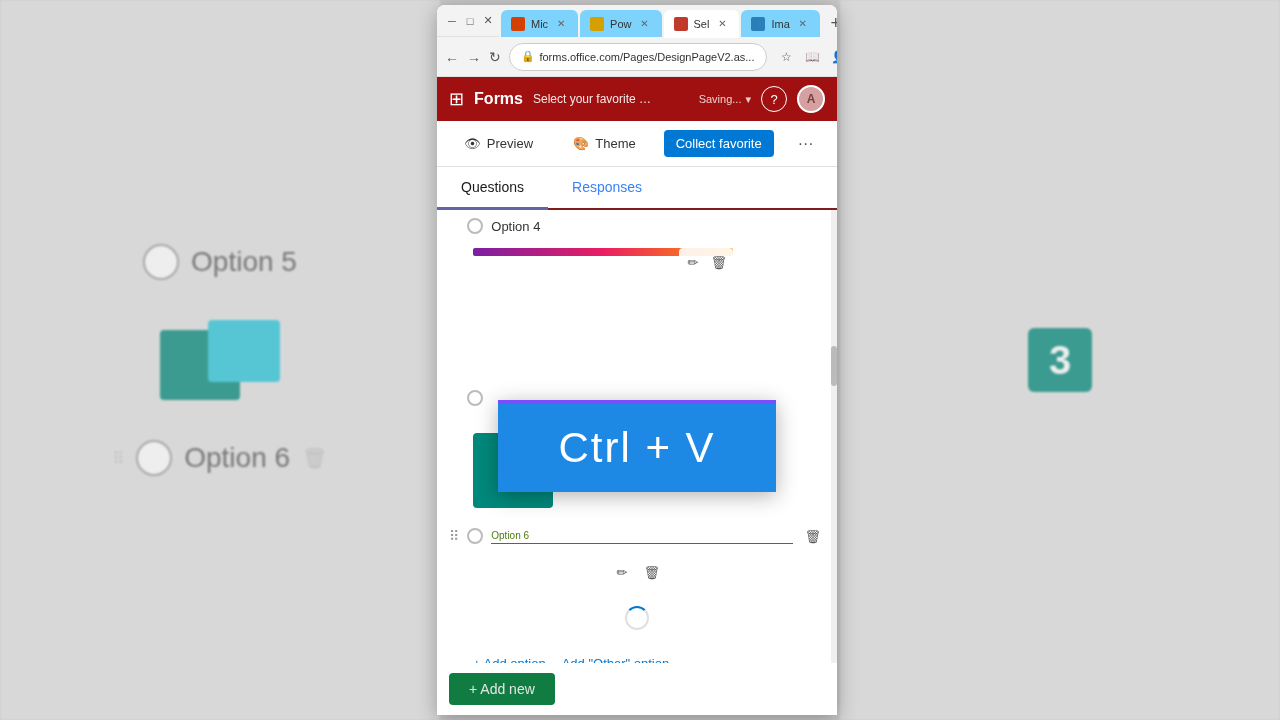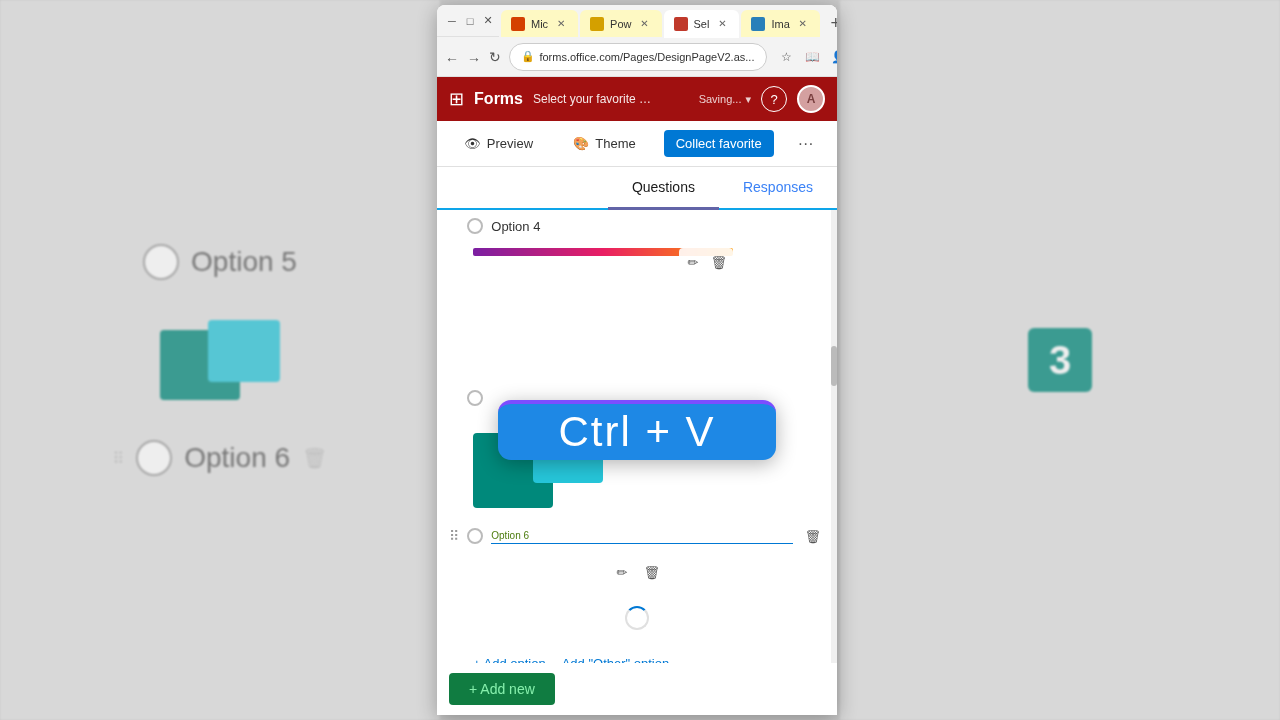--- a/index.html
+++ b/index.html
@@ -113,21 +113,21 @@
       height: 34px;
       display: flex;
       align-items: flex-end;
       padding: 0 4px;
       gap: 2px;
     }
 
     .tab {
       height: 28px;
       padding: 0 10px;
-      background: #fef9c3;
+      background: #7dd3fc;
       border-radius: 6px 6px 0 0;
       display: flex;
       align-items: center;
       gap: 6px;
       font-size: 11px;
       color: #333;
       cursor: pointer;
       max-width: 90px;
       overflow: hidden;
     }
@@ -330,23 +330,22 @@
       align-items: center;
       justify-content: center;
       border-radius: 4px;
       cursor: pointer;
       color: #555;
     }
 
     
     .nav-tabs {
       display: flex;
-      border-bottom: 2px solid #0ea5e9;
-      background: white;
-      justify-content: flex-end;
+      border-bottom: 2px solid #7f1d1d;
+      background: white;
     }
 
     .nav-tab {
       padding: 12px 24px;
       font-size: 14px;
       color: #3b82f6;
       cursor: pointer;
       border-bottom: 3px solid transparent;
       margin-bottom: -2px;
     }
@@ -455,22 +454,22 @@
       right: 0;
       top: 190px;
       z-index: 20;
       display: flex;
       align-items: center;
       justify-content: center;
     }
 
     .ctrl-v-box {
       background: #1e88e5;
-      border-radius: 13px;
-      padding: 4px 60px;
+      border-radius: 0;
+      padding: 20px 60px;
       color: white;
       font-size: 42px;
       font-weight: 300;
       letter-spacing: 2px;
       box-shadow: 0 4px 20px rgba(0,0,0,0.3);
       border-top: 4px solid #7c4dff;
     }
 
     
     .loading-spinner {
@@ -504,21 +503,21 @@
     }
 
     
     .add-new-area {
       padding: 10px 12px;
       background: white;
     }
 
     .add-new-btn {
       background: #107c41;
-      color: #86efac;
+      color: #e5e5e5;
       border: none;
       border-radius: 4px;
       padding: 8px 20px;
       font-size: 14px;
       cursor: pointer;
       display: flex;
       align-items: center;
       gap: 6px;
     }
 

